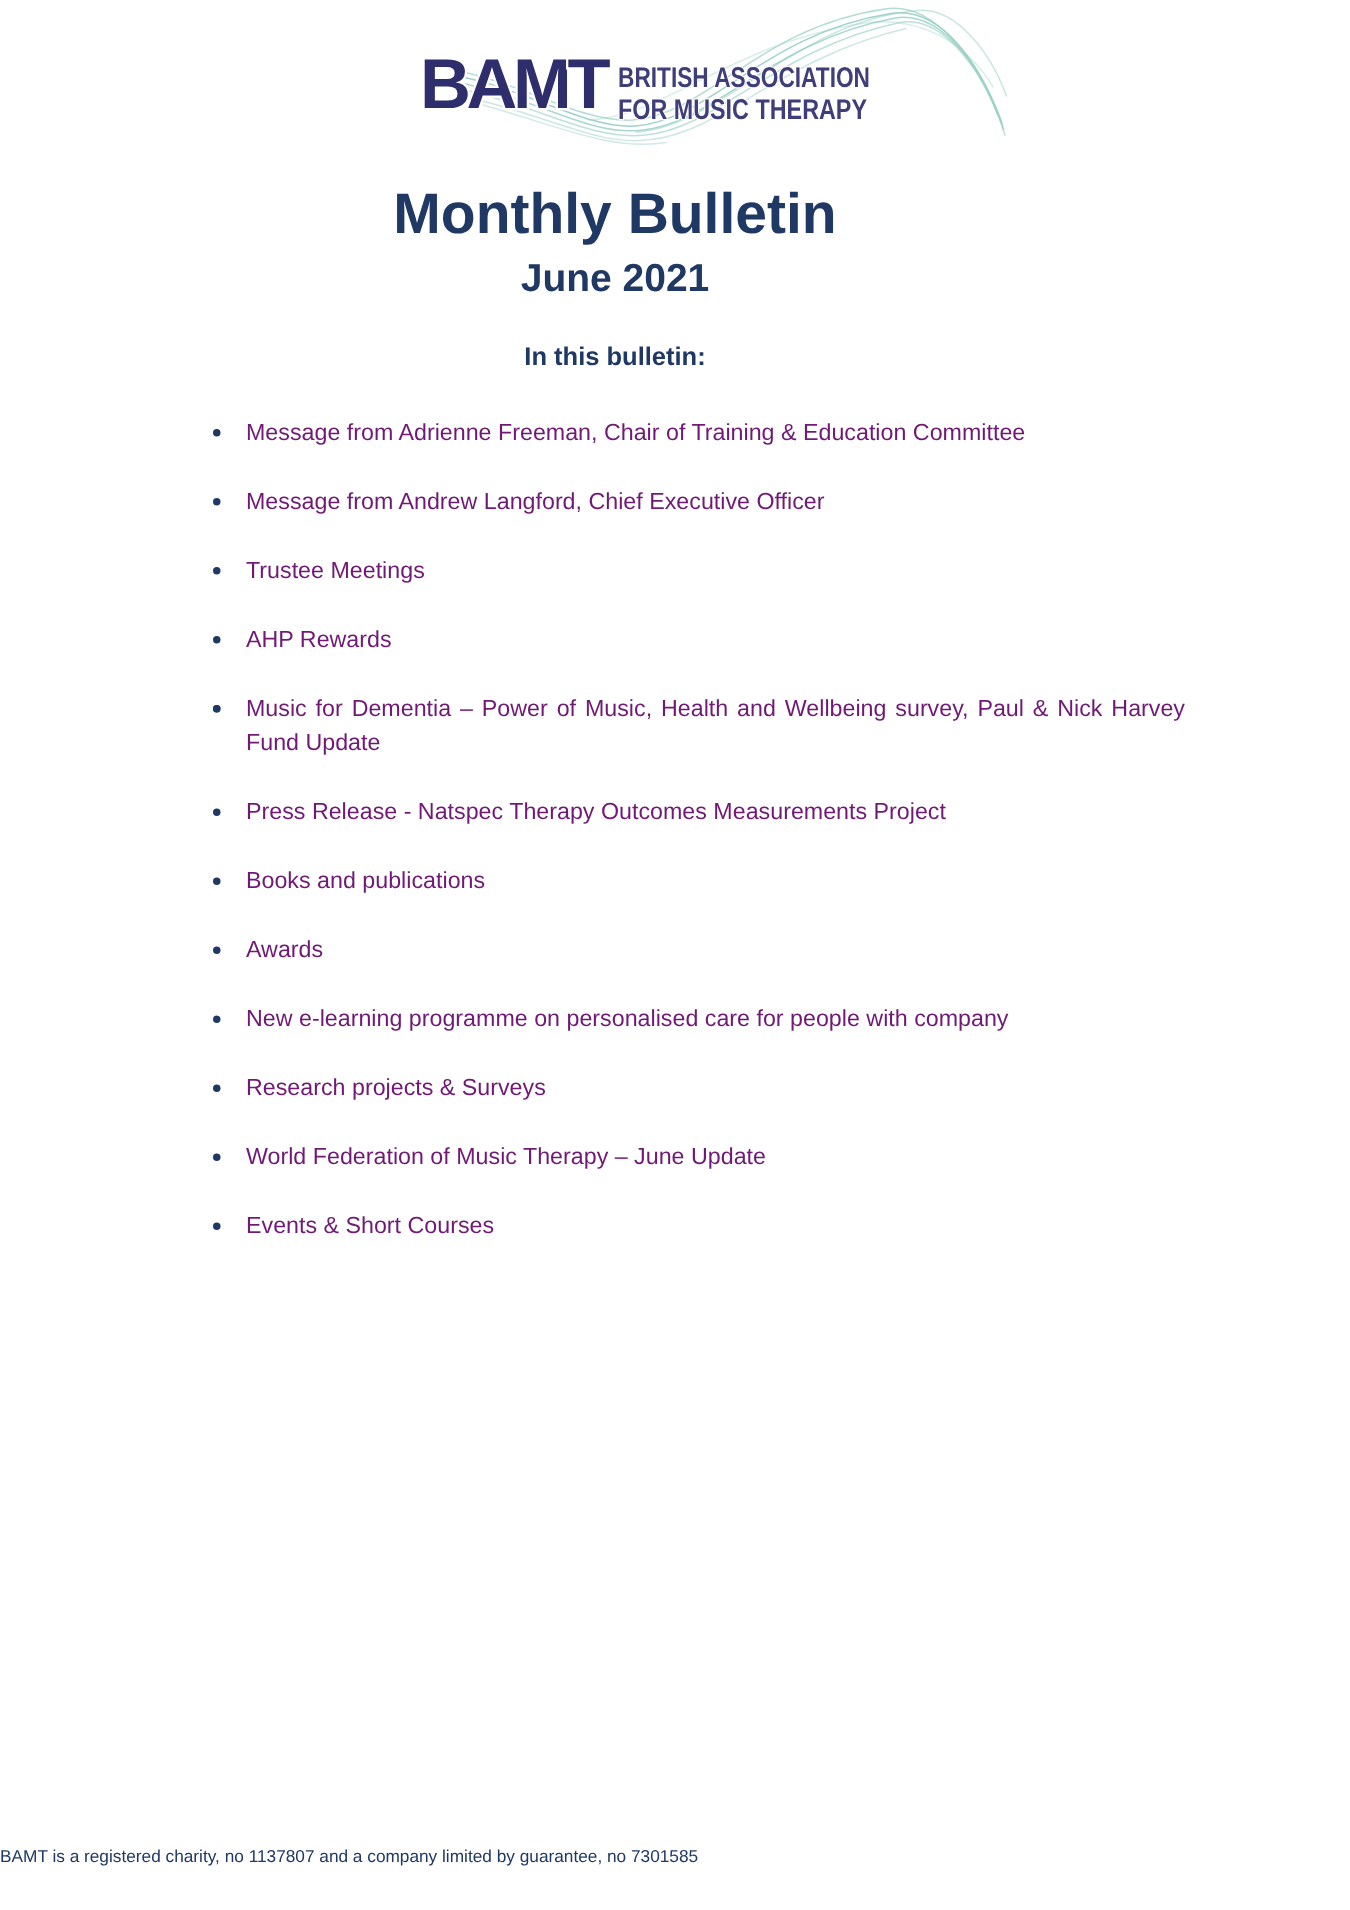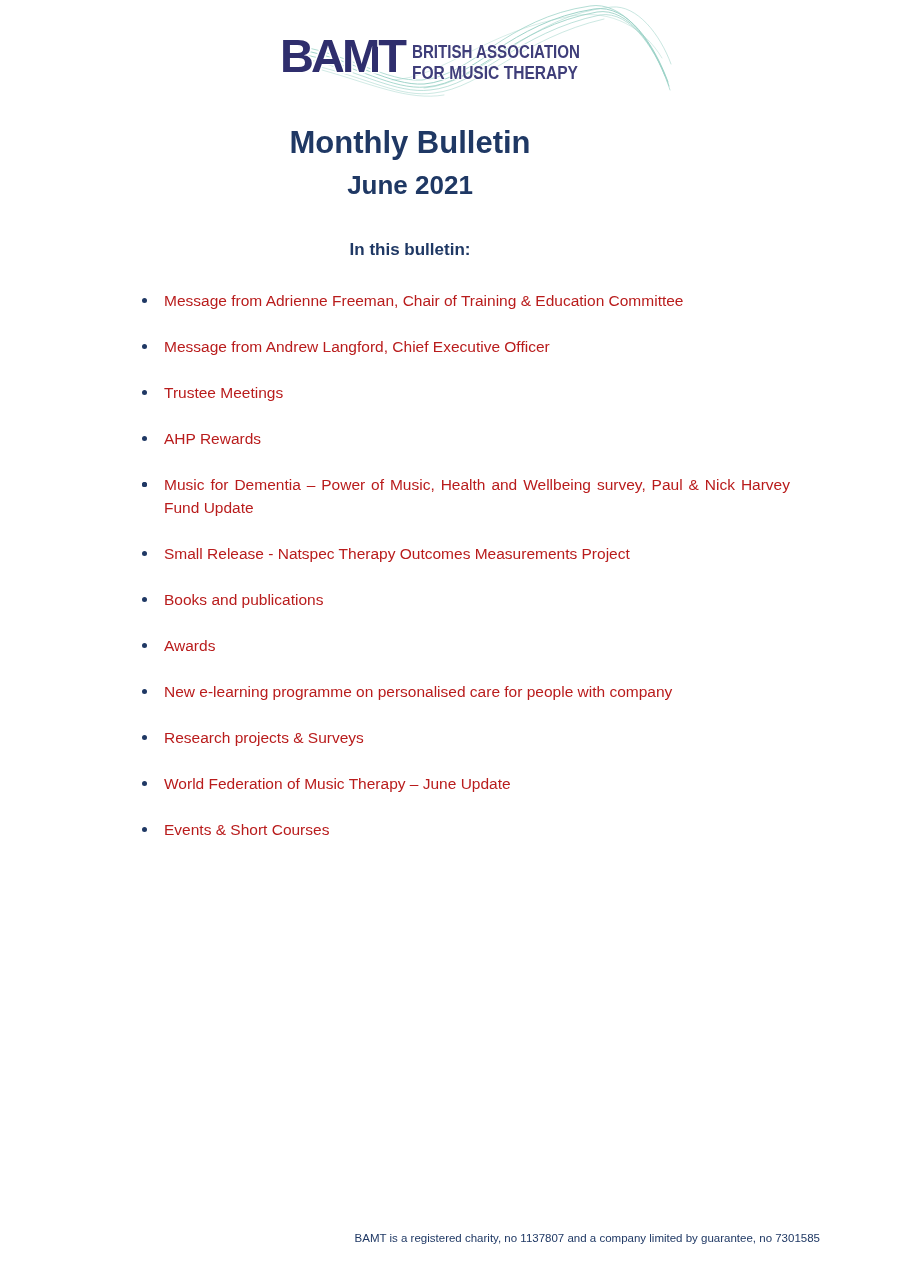--- a/index.html
+++ b/index.html
@@ -28,66 +28,66 @@
     font-family: "Liberation Sans", sans-serif;
     font-weight: bold;
     font-size: 19px;
     paint-order: stroke;
     stroke: #ffffff; stroke-width: 1.5px;
   }
 
   
   .title {
     margin-top: 13px;
-    font-size: 31px; line-height: 36px;
+    font-size: 38px; line-height: 36px;
     font-weight: bold; text-align: center;
     color: #1f3864;
   }
   .subtitle {
     margin-top: 10px;
     font-size: 26px; line-height: 28px;
     font-weight: bold; text-align: center;
     color: #1f3864;
   }
   .toc-heading {
-    margin-top: 40px;
+    margin-top: 28px;
     font-size: 17px; line-height: 22px;
     font-weight: bold; text-align: center;
     color: #1f3864;
   }
 
   
   ul.toc {
     list-style: none;
     margin: 28px 0 0 140px;
     width: 650px;
   }
   ul.toc li {
     position: relative;
     padding-left: 24px;
     font-size: 15.5px;
     line-height: 23px;
     margin-bottom: 23px;
     text-align: justify;
-    color: #b91c1c;
+    color: #701a75;
   }
   ul.toc li .dot {
     position: absolute;
     left: 2px; top: 9px;
     width: 5px; height: 5px;
     border-radius: 50%;
     background: #1f3864;
   }
 
   
   .footer {
     position: absolute;
     top: 1232px; left: 0;
     width: 100%;
-    text-align: right;
+    text-align: left;
     font-size: 11.5px;
     color: #1f3864;
   }
 </style>
 </head>
 <body>
 
 <div class="page">
 
   <div class="logo-wrap">
@@ -112,21 +112,21 @@
   <h2 class="subtitle">June 2021</h2>
   <h3 class="toc-heading">In this bulletin:</h3>
 
   <ul class="toc">
     <li><span class="dot"></span><span>Message from Adrienne Freeman, Chair of Training &amp; Education Committee</span></li>
     <li><span class="dot"></span><span>Message from Andrew Langford, Chief Executive Officer</span></li>
     <li><span class="dot"></span><span>Trustee Meetings</span></li>
     <li><span class="dot"></span><span>AHP Rewards</span></li>
     <li><span class="dot"></span></li>
     <li><span class="dot"></span><span>Music for Dementia – Power of Music, Health and Wellbeing survey, Paul &amp; Nick Harvey Fund Update</span></li>
-    <li><span class="dot"></span><span>Small Release - Natspec Therapy Outcomes Measurements Project</span></li>
+    <li><span class="dot"></span><span>Press Release - Natspec Therapy Outcomes Measurements Project</span></li>
     <li><span class="dot"></span><span>Books and publications</span></li>
     <li><span class="dot"></span><span>Awards</span></li>
     <li><span class="dot"></span><span>New e-learning programme on personalised care for people with company</span></li>
     <li><span class="dot"></span><span>Research projects &amp; Surveys</span></li>
     <li><span class="dot"></span><span>World Federation of Music Therapy – June Update</span></li>
     <li><span class="dot"></span><span>Events &amp; Short Courses</span></li>
   </ul>
 
   <div class="footer">BAMT is a registered charity, no 1137807 and a company limited by guarantee, no 7301585</div>
 

